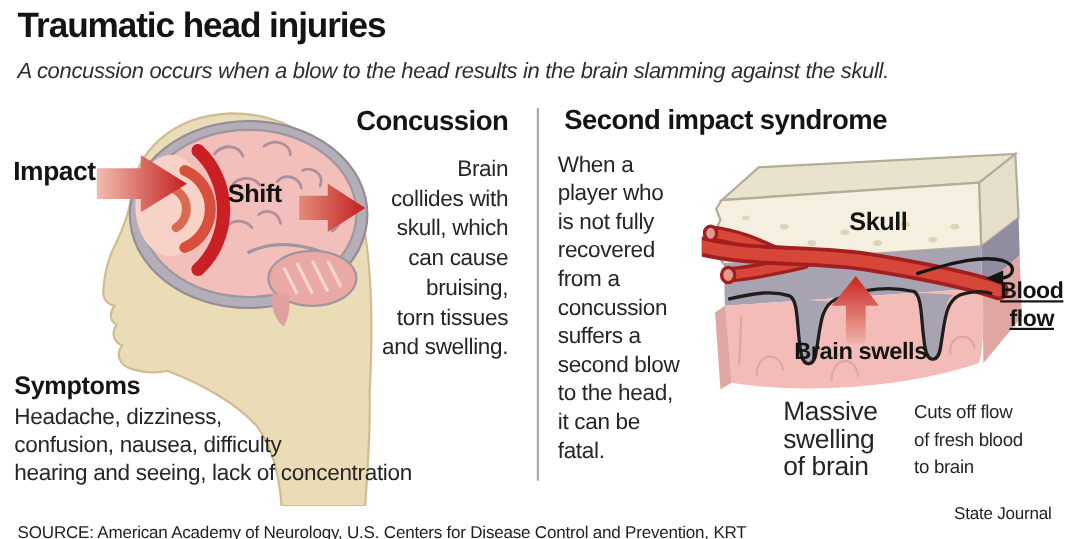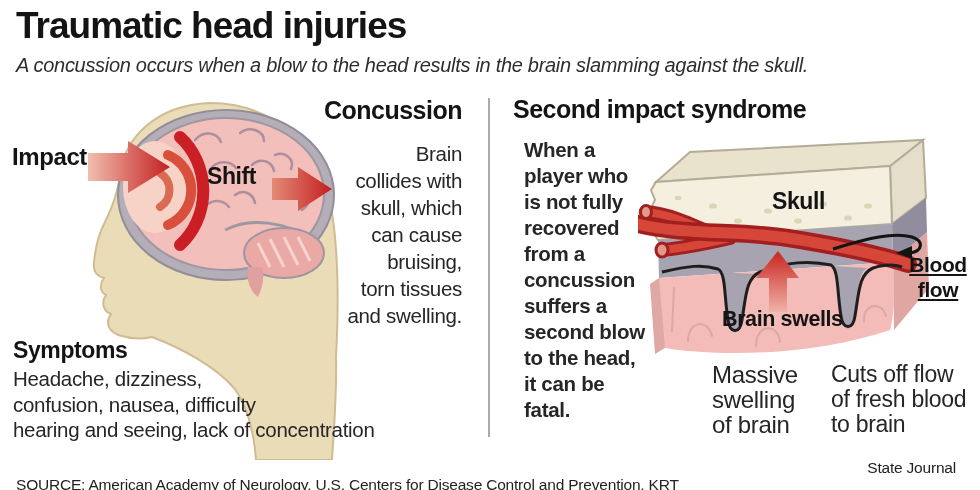--- a/index.html
+++ b/index.html
@@ -1,20 +1,20 @@
 <!DOCTYPE html>
 <html><head>
 <meta charset="utf-8">
 <style>
   html,body{margin:0;padding:0;background:#fff;}
   .stage{position:relative;width:980px;height:490px;background:#ffffff;overflow:hidden;
          font-family:"Liberation Sans", sans-serif;color:#1b1b1b;}
   .abs{position:absolute;}
   .ml{white-space:pre-line;}
-  .title{font-size:37px;font-weight:bold;letter-spacing:-1px;color:#141414;}
+  .title{font-size:32px;font-weight:bold;letter-spacing:-1px;color:#141414;}
   .subtitle{font-size:20px;font-style:italic;color:#2e2e2e;letter-spacing:-0.3px;}
   .sec-heading{font-size:25px;font-weight:bold;letter-spacing:-0.5px;color:#141414;}
   .diagram-label{font-size:23px;font-weight:bold;letter-spacing:-0.4px;color:#141414;}
   .body-text{font-size:20.5px;line-height:26px;letter-spacing:-0.3px;color:#262626;}
   .right{text-align:right;}
   .center{text-align:center;}
   .divider{width:1.5px;background:#ababab;}
   .footer-text{font-size:15.5px;color:#222;letter-spacing:-0.2px;}
 </style>
 </head>
@@ -85,21 +85,21 @@
 and swelling.</div>
 
   <div class="abs diagram-label" style="left:13px;top:337px;">Symptoms</div>
   <div class="abs body-text ml" style="left:13px;top:366px;line-height:25.5px;">Headache, dizziness,
 confusion, nausea, difficulty
 hearing and seeing, lack of concentration</div>
 
   <div class="abs divider" style="left:488px;top:98px;height:339px;"></div>
 
   <div class="abs sec-heading" style="left:513px;top:95px;">Second impact syndrome</div>
-  <div class="abs body-text ml" style="left:524px;top:137px;width:140px;font-weight:bold;">When a
+  <div class="abs body-text ml" style="left:507px;top:137px;width:140px;">When a
 player who
 is not fully
 recovered
 from a
 concussion
 suffers a
 second blow
 to the head,
 it can be
 fatal.</div>
@@ -172,20 +172,20 @@
   </svg>
 
   <div class="abs diagram-label" style="left:760px;top:188px;margin-left:12px;">Skull</div>
   <div class="abs diagram-label ml center" style="left:902px;top:252px;width:72px;font-size:21px;line-height:25px;text-decoration:underline;">Blood
 flow</div>
   <div class="abs diagram-label" style="left:722px;top:307px;font-size:21.5px;">Brain swells</div>
 
   <div class="abs body-text ml" style="left:712px;top:362px;font-size:24px;line-height:25px;">Massive
 swelling
 of brain</div>
-  <div class="abs body-text ml" style="left:831px;top:362px;font-size:23px;line-height:25px;">Cuts off flow
+  <div class="abs body-text ml" style="left:831px;top:362px;font-size:17px;line-height:25px;">Cuts off flow
 of fresh blood
 to brain</div>
 
   <div class="abs footer-text" style="left:16px;top:476px;">SOURCE: American Academy of Neurology, U.S. Centers for Disease Control and Prevention, KRT</div>
   <div class="abs footer-text" style="right:24px;top:459px;">State Journal</div>
 
 </div>
 
 </body></html>

